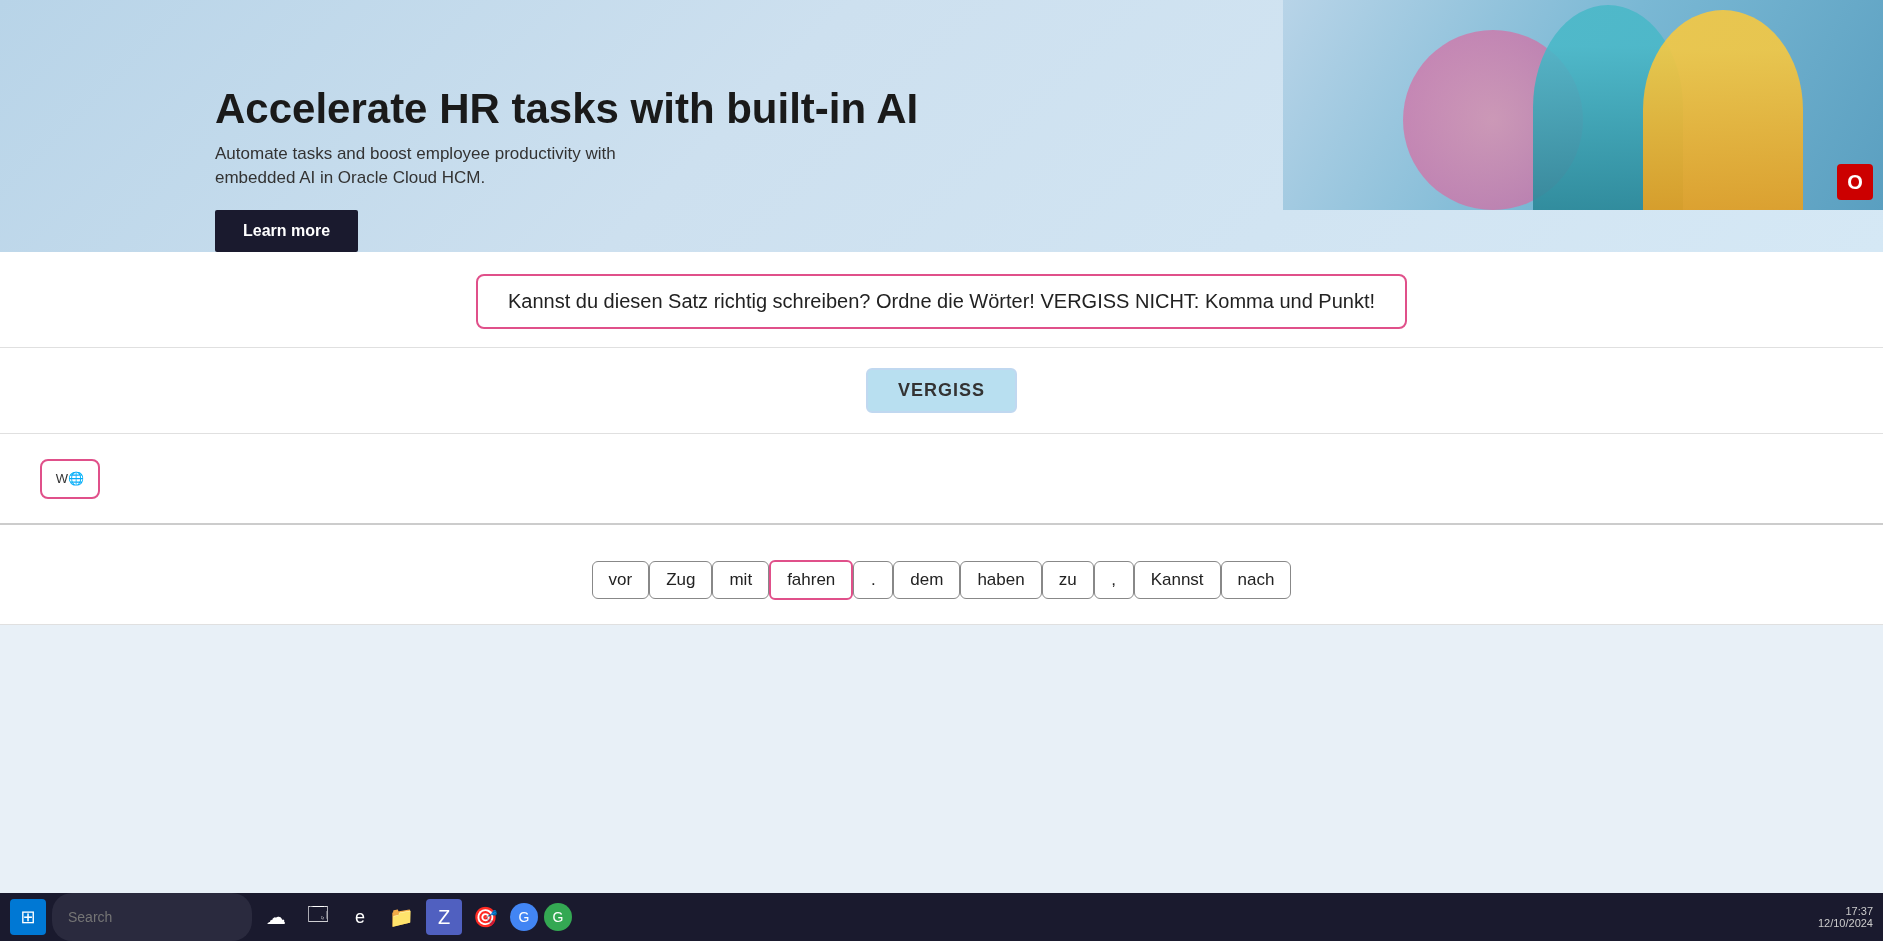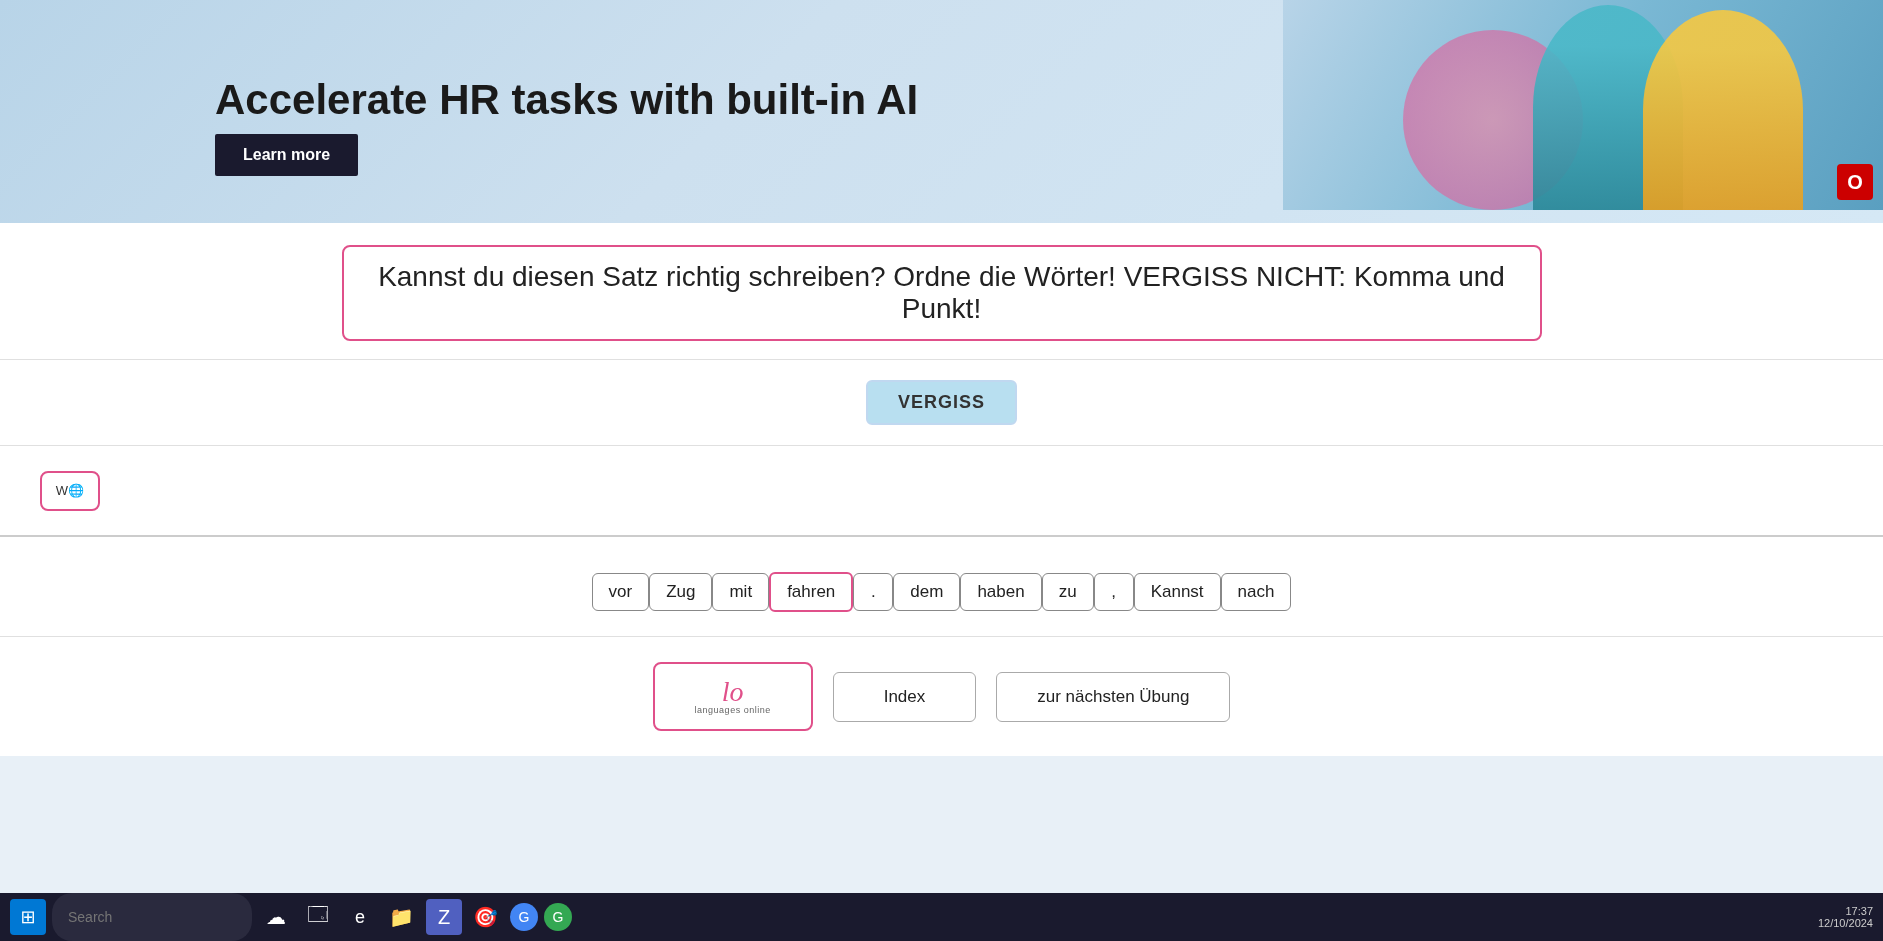--- a/index.html
+++ b/index.html
@@ -7,25 +7,25 @@
       width: 1883px;
       height: 941px;
       overflow: hidden;
       font-family: Arial, sans-serif;
       background: #e8f0f7;
     }
 
     
     .banner {
       width: 100%;
-      height: 223px;
+      height: 252px;
       background: linear-gradient(135deg, #b8d4e8 0%, #cde0ef 40%, #d5e8f5 100%);
       position: relative;
       display: flex;
-      align-items: center;
+      align-items: flex-end;
       padding: 20px 0 0 215px;
       overflow: hidden;
     }
 
     .banner-content {
       z-index: 2;
       padding-top: 10px;
     }
 
     .banner-title {
@@ -127,21 +127,21 @@
       border-bottom: 1px solid #e0e0e0;
       display: flex;
       justify-content: center;
       align-items: center;
     }
 
     .instruction-box {
       border: 2.5px solid #e0508a;
       border-radius: 8px;
       padding: 14px 30px;
-      font-size: 28px;
+      font-size: 20px;
       color: #222;
       background: #fff;
       max-width: 1200px;
       text-align: center;
     }
 
     
     .fertig-row {
       padding: 20px 40px;
       display: flex;
@@ -349,20 +349,21 @@
       font-size: 11px;
       color: #ccc;
     }
   </style>
 </head>
 <body>
 
 <div class="banner">
   <div class="banner-content">
     <div class="banner-title">Accelerate HR tasks with built-in AI</div>
+    <div class="banner-subtitle">Automate tasks and boost employee productivity with<br>embedded AI in Oracle Cloud HCM.</div>
     <button class="learn-more-btn">Learn more</button>
   </div>
   <div class="banner-image-area">
     <div class="pink-circle"></div>
     <div class="person2"></div>
     <div class="person1"></div>
     <div class="oracle-logo">O</div>
   </div>
 </div>
 
@@ -391,28 +392,20 @@
     <button class="word-tile pink-border">fahren</button>
     <button class="word-tile">.</button>
     <button class="word-tile">dem</button>
     <button class="word-tile">haben</button>
     <button class="word-tile">zu</button>
     <button class="word-tile">,</button>
     <button class="word-tile">Kannst</button>
     <button class="word-tile">nach</button>
   </div>
 
-  <div class="bottom-buttons">
-    <button class="lo-btn">
-      <span>lo</span>
-      <span class="lo-sub">languages online</span>
-    </button>
-    <button class="index-btn">Index</button>
-    <button class="next-btn">zur nächsten Übung</button>
-  </div>
 
 </div>
 
 <div class="taskbar">
   <div class="taskbar-start">⊞</div>
   <input class="taskbar-search" type="text" placeholder="Search" style="">
   <div class="taskbar-icon">☁</div>
   <div class="taskbar-icon">🗔</div>
   <div class="taskbar-icon" style="font-size:18px;">e</div>
   <div class="taskbar-icon">📁</div>

